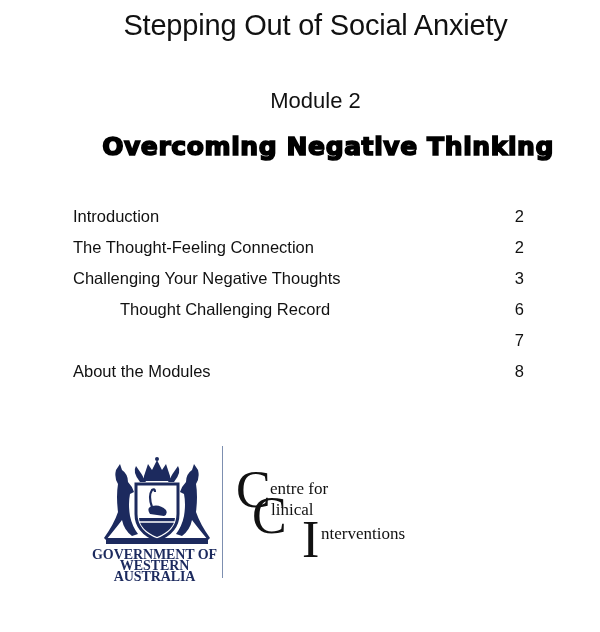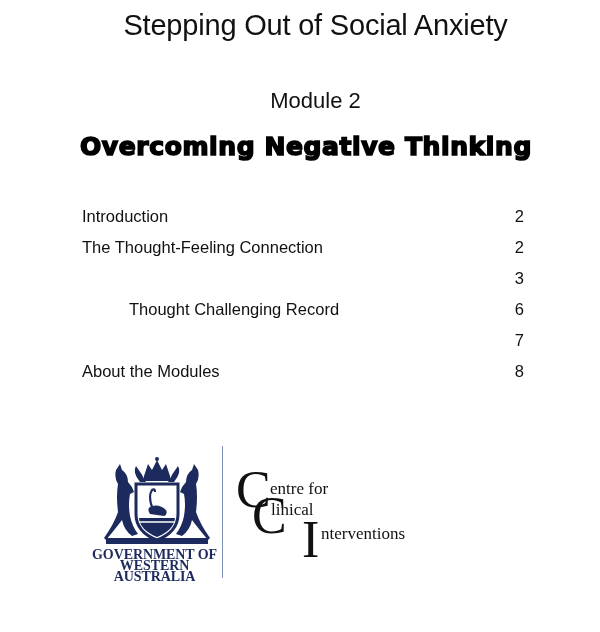--- a/index.html
+++ b/index.html
@@ -3,28 +3,28 @@
   <meta charset="utf-8">
   <style>
     html, body { margin: 0; padding: 0; background: #ffffff; }
     body { width: 600px; height: 632px; position: relative; overflow: hidden;
            font-family: "DejaVu Sans", "Liberation Sans", sans-serif; color: #111; }
     .title { position: absolute; left: 0; width: 631px; top: 9px; text-align: center;
              font-family: "Liberation Sans", sans-serif; font-size: 29px; letter-spacing: -0.2px;
              color: #111; }
     .module { position: absolute; left: 0; width: 631px; top: 88px; text-align: center;
               font-family: "Liberation Sans", sans-serif; font-size: 22px; color: #111; }
-    .heading { position: absolute; left: 80px; width: 474px; top: 132px; text-align: left;
+    .heading { position: absolute; left: 80px; width: 474px; top: 132px; text-align: right;
                font-family: "DejaVu Sans", sans-serif; font-weight: 900; font-size: 25px;
                letter-spacing: 0.6px; color: #000; -webkit-text-stroke: 1.6px #000; white-space: nowrap; }
     .toc { position: absolute; left: 72px; top: 204px; width: 452px; }
     .toc-row { position: relative; height: 31px; line-height: 24px;
                font-family: "Liberation Sans", sans-serif; font-size: 16.5px; color: #111; }
     .toc-row.indent .toc-label { padding-left: 47px; }
-    .toc-label { position: absolute; left: 10px; top: 0; white-space: nowrap; text-align: center; }
+    .toc-label { position: absolute; left: 1px; top: 0; white-space: nowrap; text-align: center; }
     .toc-page { position: absolute; right: 0; top: 0; width: 20px; text-align: right; }
     .logos { position: absolute; left: 100px; top: 446px; width: 360px; height: 140px; }
     .crest { position: absolute; left: 2px; top: 10px; width: 110px; height: 90px; }
     .gov-text { position: absolute; left: -8px; top: 103px; width: 125px; text-align: center;
                 font-family: Liberation Serif, serif; font-weight: bold; font-size: 14px;
                 line-height: 11px; color: #1c2a5e; letter-spacing: -0.1px; }
     .divider { position: absolute; left: 122px; top: 0; width: 1px; height: 132px; background: #7d8fb0; }
     .cci { position: absolute; left: 136px; top: 18px; width: 220px; height: 110px;
            font-family: "Liberation Serif", serif; color: #111; }
     .cci .big { position: absolute; font-size: 52px; line-height: 52px; }
@@ -41,20 +41,21 @@
   <div class="toc">
     <div class="toc-row">
       <span class="toc-label">Introduction</span>
       <span class="toc-page">2</span>
     </div>
     <div class="toc-row">
       <span class="toc-label">The Thought-Feeling Connection</span>
       <span class="toc-page">2</span>
     </div>
     <div class="toc-row">
+      <span class="toc-label">Challenging Your Negative Thoughts</span>
       <span class="toc-page">3</span>
     </div>
     <div class="toc-row indent">
       <span class="toc-label">Thought Challenging Record</span>
       <span class="toc-page">6</span>
     </div>
     <div class="toc-row">
       <span class="toc-page">7</span>
     </div>
     <div class="toc-row">

